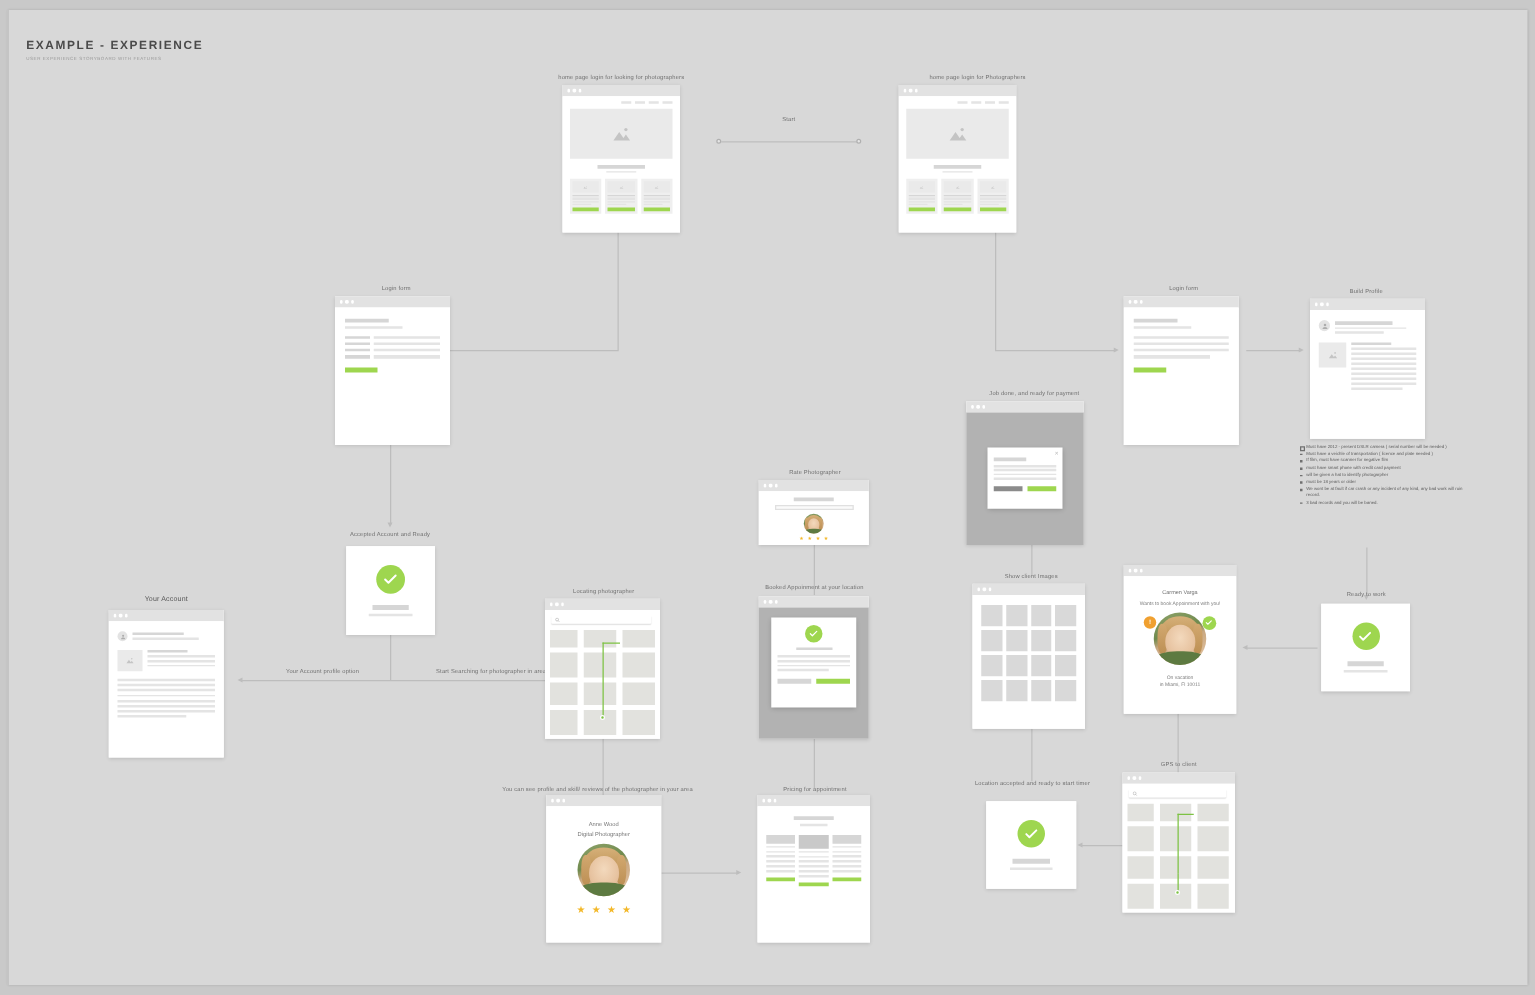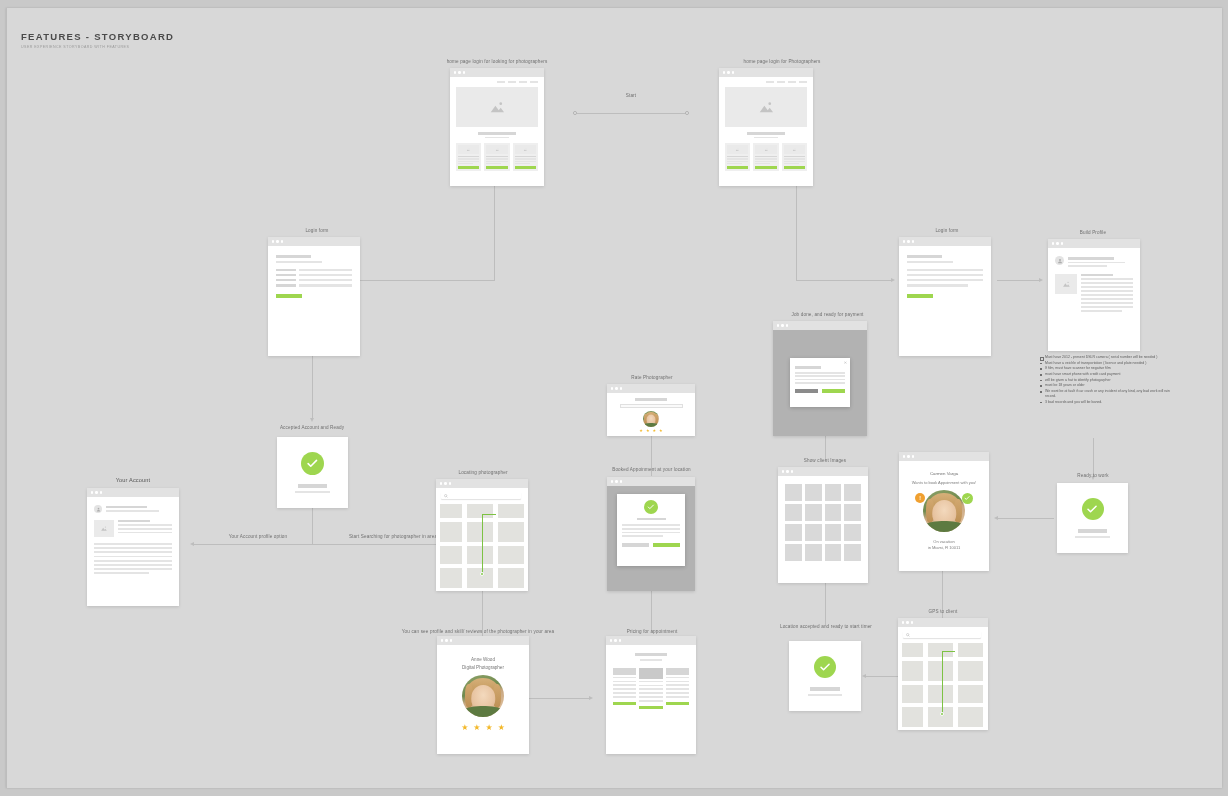--- a/index.html
+++ b/index.html
@@ -166,21 +166,21 @@
   }
   .modal { position: absolute; background: #fff; box-shadow: 0 1px 4px rgba(0,0,0,.2); }
   .xmark { position: absolute; font-size: 4px; color: #bbb; }
   .grid-cell { position: absolute; background: #d9d9d9; }
 </style>
 </head>
 <body>
 
 <div id="canvas">
 
-  <div class="hdr-title">FEATURES - STORYBOARD</div>
+  <div class="hdr-title">EXAMPLE - EXPERIENCE</div>
   <div class="hdr-sub">USER EXPERIENCE STORYBOARD WITH FEATURES</div>
 
   <div class="lbl" style="left:604px;top:85px;width:40px;">Start</div>
   <div class="ln h" style="left:570px;top:105px;width:110px;"></div>
   <div class="dot" style="left:566px;top:103px;"></div>
   <div class="dot" style="left:678px;top:103px;"></div>
 
   <div class="ln v" style="left:487px;top:177px;height:95px;"></div>
   <div class="ln h" style="left:352px;top:272px;width:136px;"></div>
   <div class="arw l" style="left:348px;top:269.5px;"></div>

